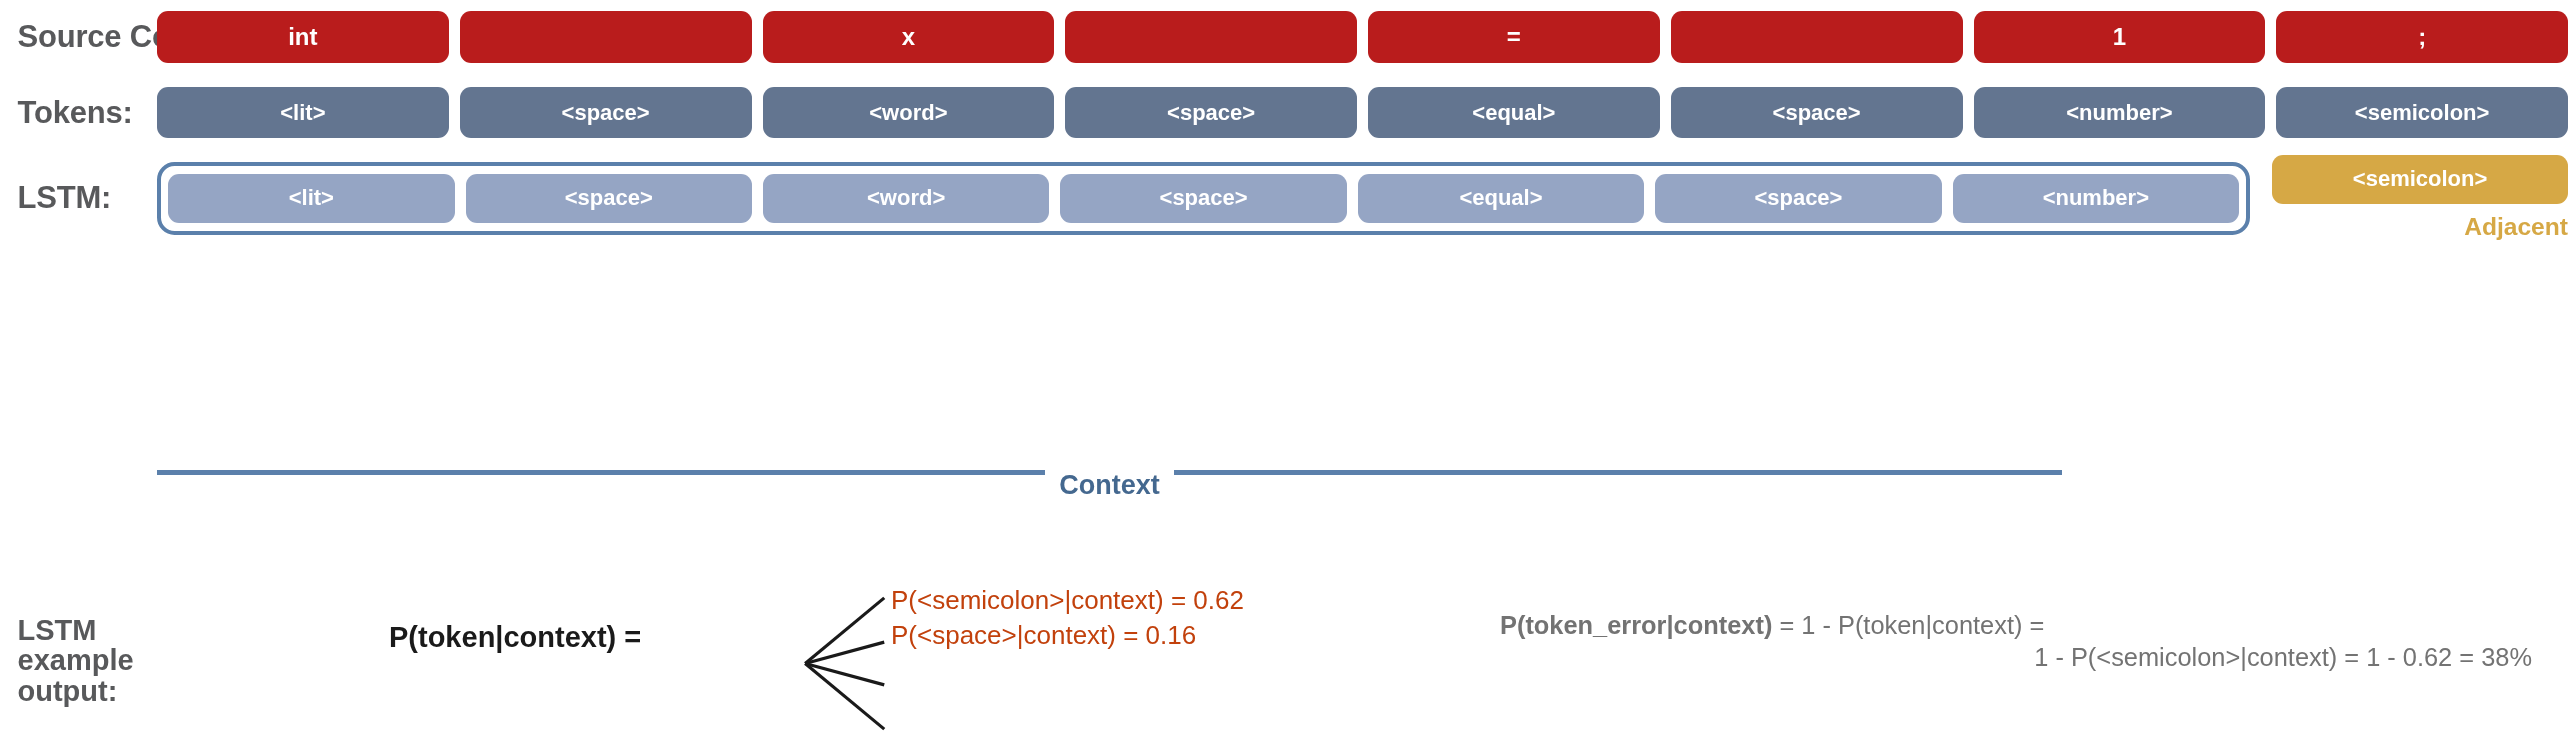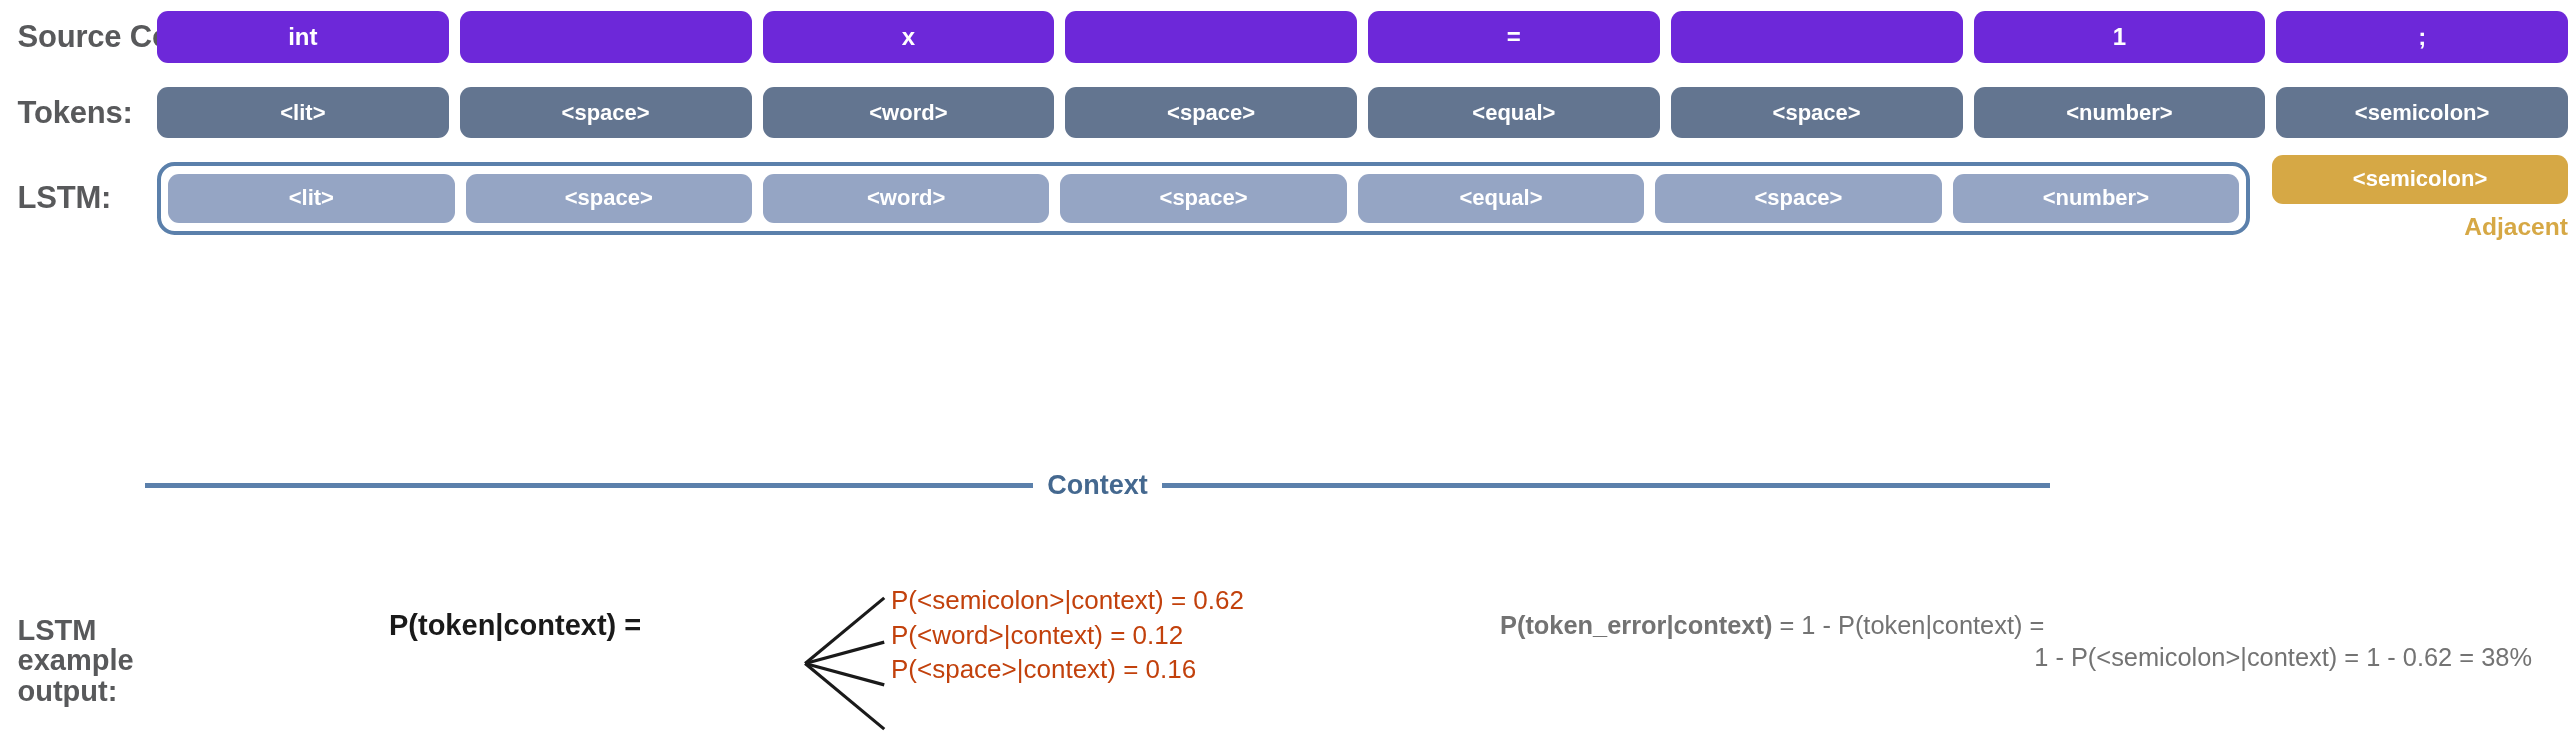--- a/index.html
+++ b/index.html
@@ -50,21 +50,21 @@
     font-weight: bold;
     white-space: nowrap;
     box-sizing: border-box;
   }
 
   
   #source-row { top: 11px; height: 52px; }
   #source-row .cell {
     height: 52px;
     border-radius: 11px;
-    background: #6d28d9;
+    background: #b91c1c;
     font-size: 24px;
   }
 
   
   #tokens-row { top: 93px; height: 39px; }
   #tokens-row .cell {
     height: 51px;
     border-radius: 11px;
     background: #637590;
     font-size: 22px;
@@ -120,24 +120,23 @@
     text-align: right;
     color: #d6a845;
     font-weight: bold;
     font-size: 24.6px;
   }
 
   
   #context-bar {
     position: absolute;
     top: 470px;
-    left: 145px;
+    left: 157px;
     width: 1905px;
     display: flex;
-    align-items: center;
     gap: 14.3px;
   }
   #context-bar .ctx-line {
     flex: 1 1 0;
     height: 4.8px;
     background: #5b80ab;
   }
   #context-label {
     color: #44688f;
     font-weight: bold;
@@ -159,21 +158,21 @@
     top: 35px;
     width: 167px;
     color: #58595b;
     font-weight: bold;
     font-size: 29px;
     line-height: 1.05;
   }
   #prob-head {
     position: absolute;
     left: 389px;
-    top: 29px;
+    top: 41px;
     color: #1a1a1a;
     font-weight: bold;
     font-size: 29px;
     white-space: nowrap;
   }
   #fan-svg {
     position: absolute;
     left: 802px;
     top: 8px;
   }
@@ -264,21 +263,20 @@
 
   <svg id="fan-svg" width="87" height="151" viewBox="0 0 110 190">
     <line x1="104" y1="12" x2="4" y2="95" stroke="#1a1a1a" stroke-width="4"></line>
     <line x1="104" y1="68" x2="4" y2="95" stroke="#1a1a1a" stroke-width="4"></line>
     <line x1="104" y1="122" x2="4" y2="95" stroke="#1a1a1a" stroke-width="4"></line>
     <line x1="104" y1="178" x2="4" y2="95" stroke="#1a1a1a" stroke-width="4"></line>
   </svg>
 
   <div id="prob-list">
     <div class="prob-line">P(&lt;semicolon&gt;|context) = 0.62</div>
-    <div class="prob-line">P(&lt;word&gt;|context) = 0.12</div>
     <div class="prob-line">P(&lt;space&gt;|context) = 0.16</div>
   </div>
 
   <div id="error-formula">
     <div id="error-line-1"><span class="bold">P(token_error|context)</span><span> = 1 - P(token|context) =</span></div>
     <div id="error-line-2">1 - P(&lt;semicolon&gt;|context) = 1 - 0.62 = 38%</div>
   </div>
 
 </div>
 

